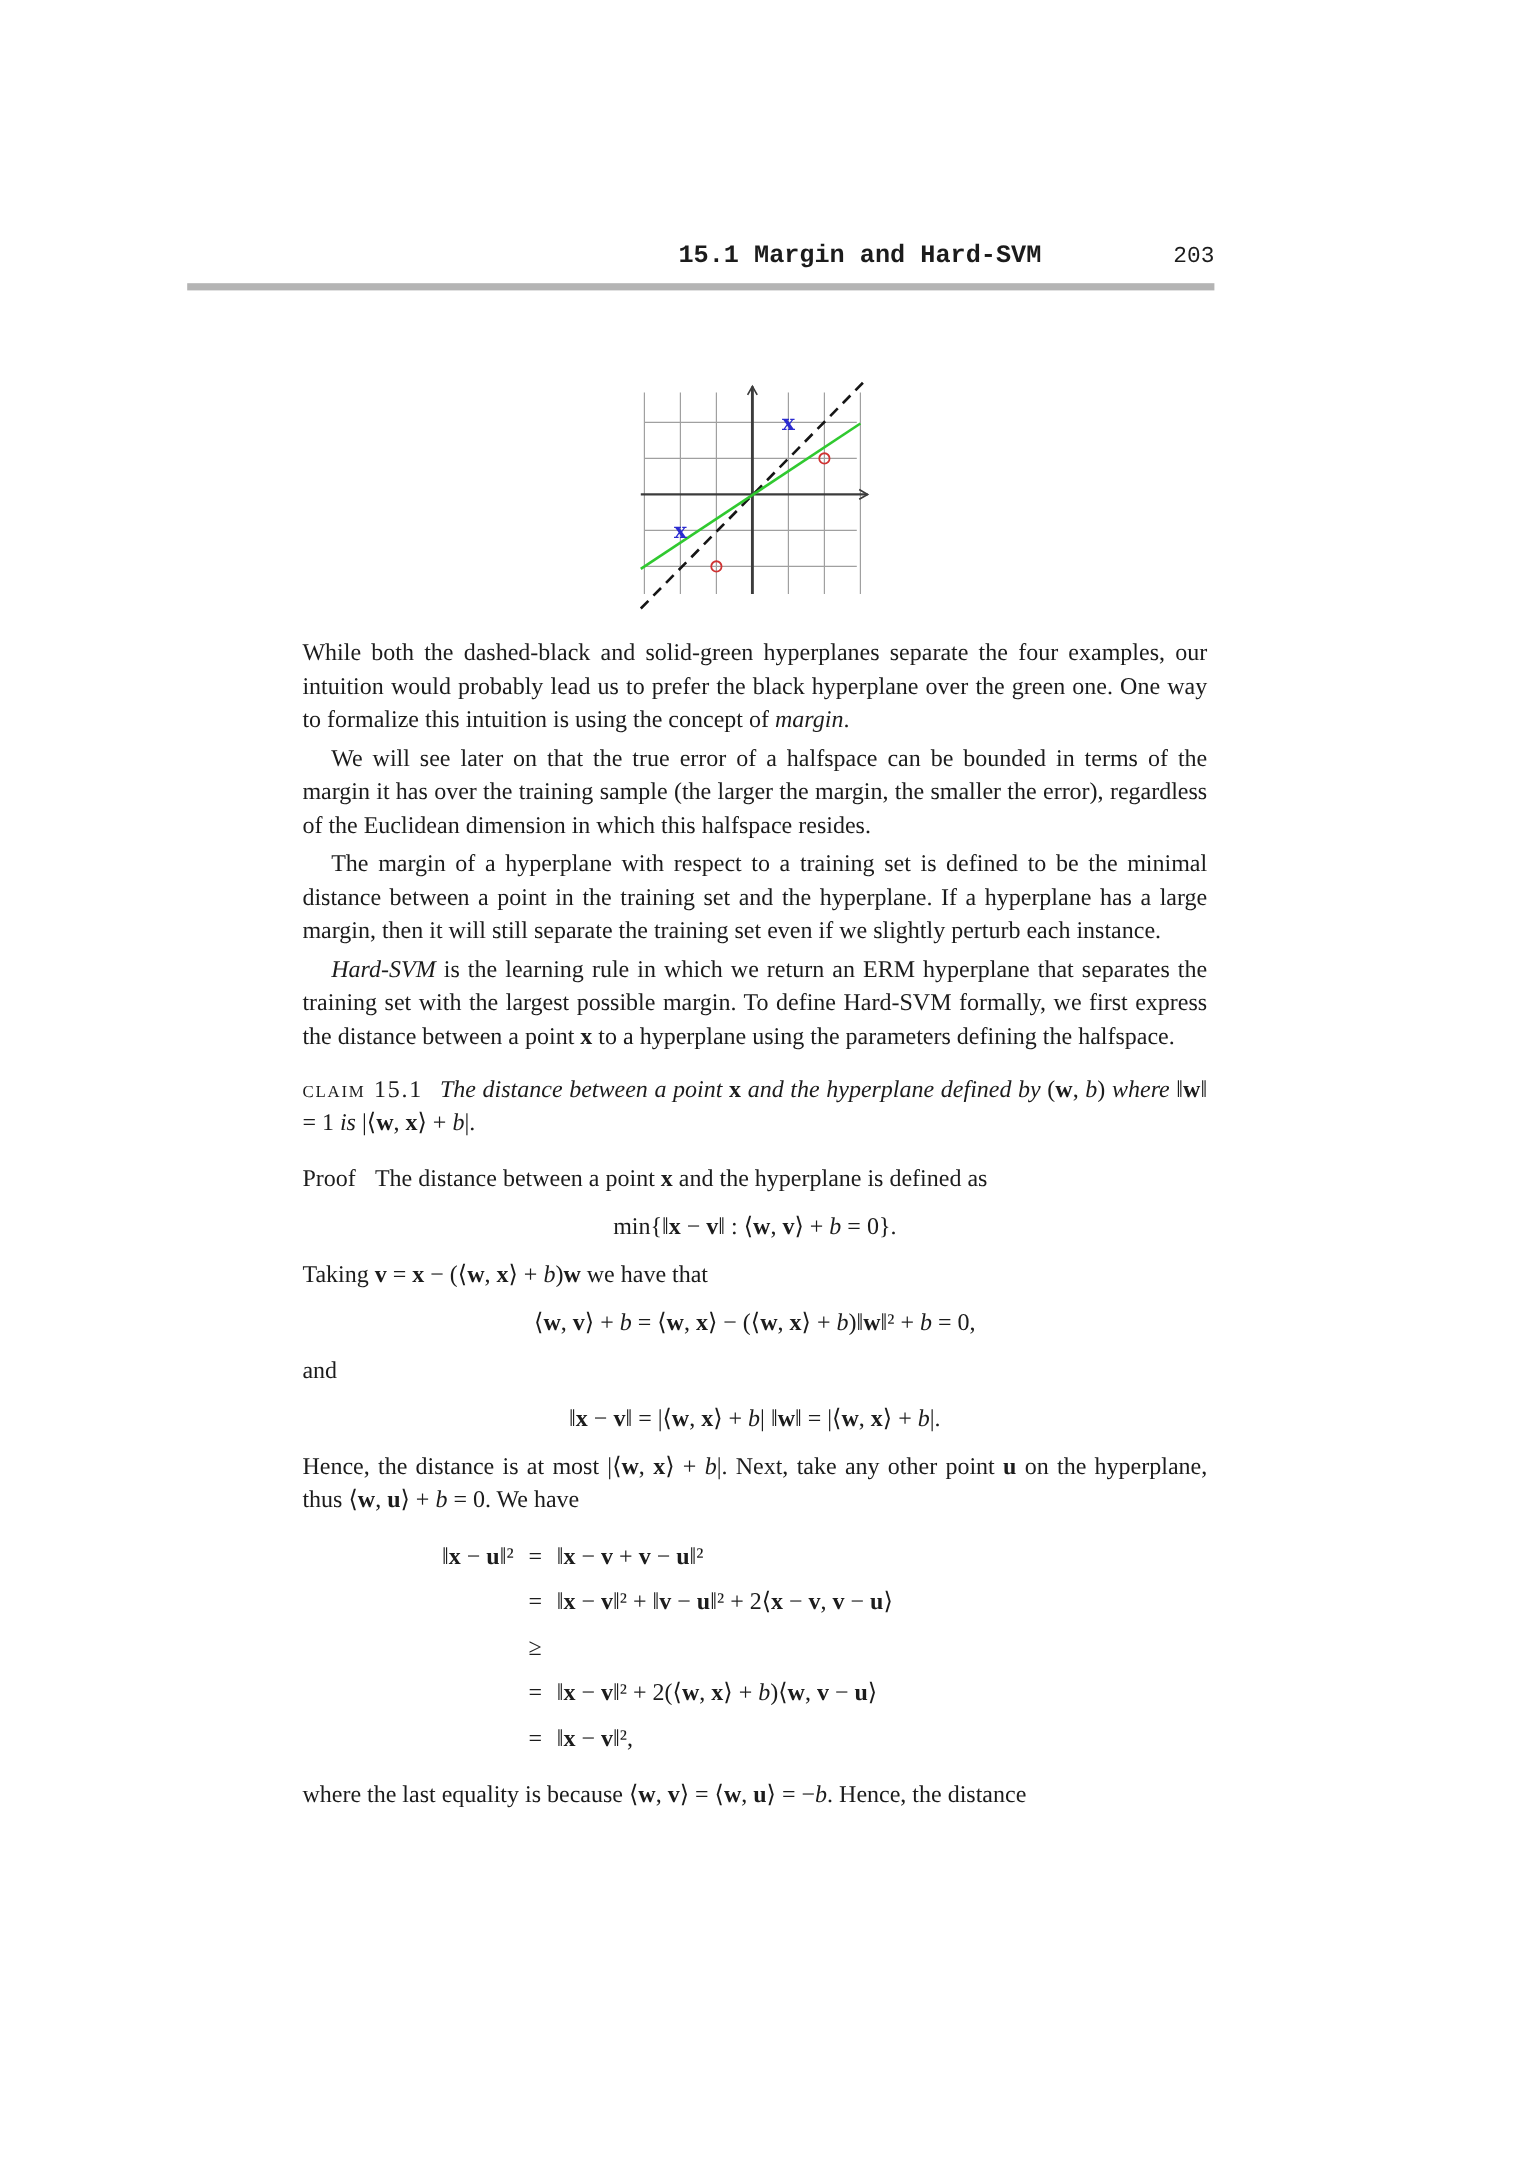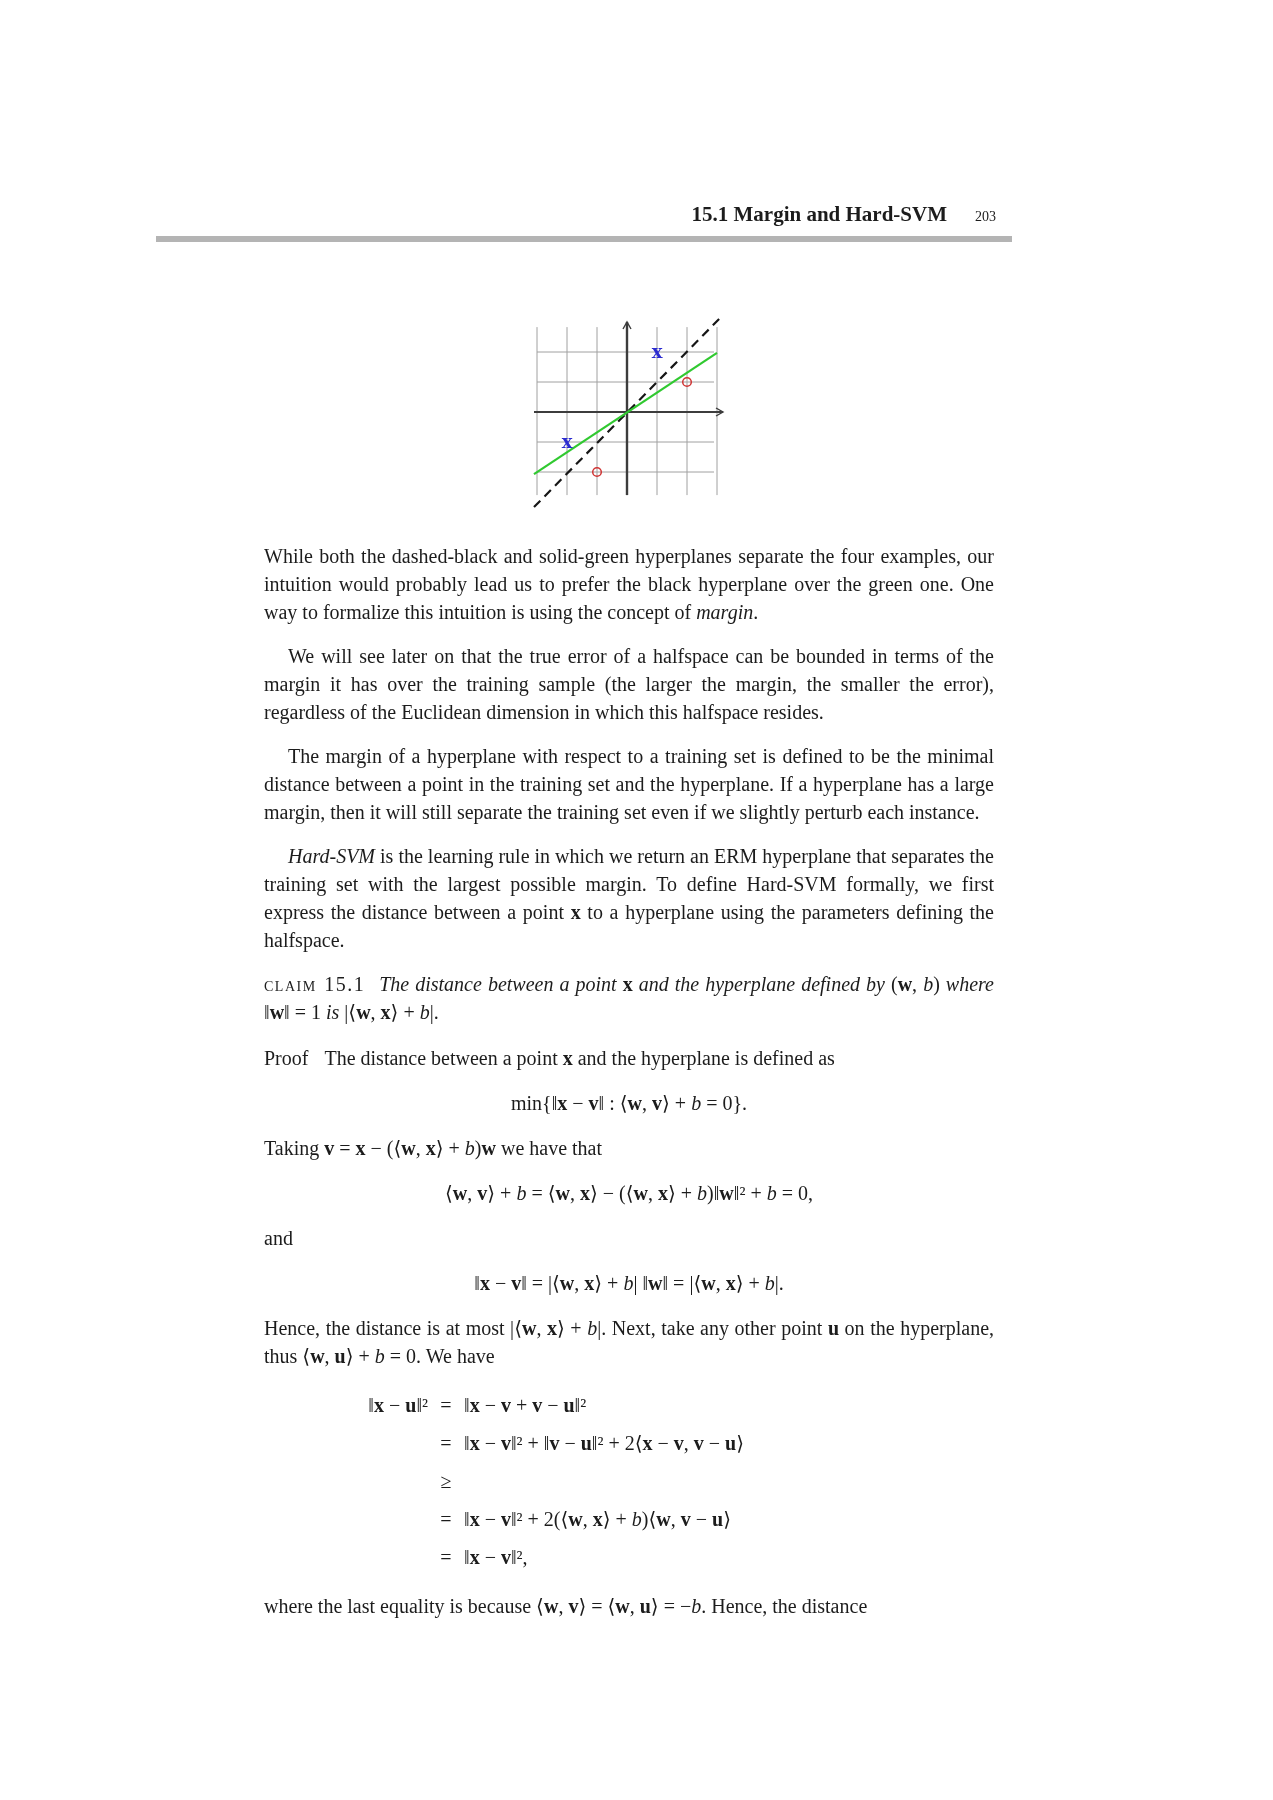--- a/index.html
+++ b/index.html
@@ -2,30 +2,30 @@
 <html><head>
 <meta charset="utf-8">
 <style>
   html,body { margin:0; padding:0; }
   body {
     width:1273px; height:1800px; background:#ffffff; position:relative;
     font-family:"Liberation Serif","DejaVu Serif",serif; color:#1c1c1c;
     overflow:hidden;
   }
   .header {
-    position:absolute; left:140px; top:202px; width:856px;
+    position:absolute; left:156px; top:202px; width:856px;
     display:flex; justify-content:flex-end; align-items:baseline;
-    font-family:Liberation Serif, serif;
+    font-family:Liberation Mono, monospace;
   }
   .section-title { font-weight:bold; font-size:21px; }
-  .page-number { font-size:14px; margin-left:28px; }
+  .page-number { font-size:19px; margin-left:110px; }
   .rule { position:absolute; left:156px; top:236px; width:856px; height:6px; background:#b4b4b4; }
   .fig { position:absolute; left:465px; top:272px; margin:0; }
   main { position:absolute; left:248px; top:526px; width:762px; font-size:20px; line-height:28px; }
-  main p { margin:16px; text-align:justify; }
+  main p { margin:4px; text-align:justify; }
   p.ind { text-indent:24px; }
   .claim { margin-top:16px; }
   .claim-label { font-variant:small-caps; letter-spacing:1.5px; margin-right:14px; }
   .claim-body { font-style:normal; }
   .proof { margin-top:18px; }
   .proof-label { margin-right:16px; }
   .eq { text-align:center; margin:11px 0; line-height:30px; }
   .align-block { margin:14px 0 14px 0; }
   .align-row { display:flex; line-height:38px; }
   .align-lhs { width:180px; text-align:right; }

